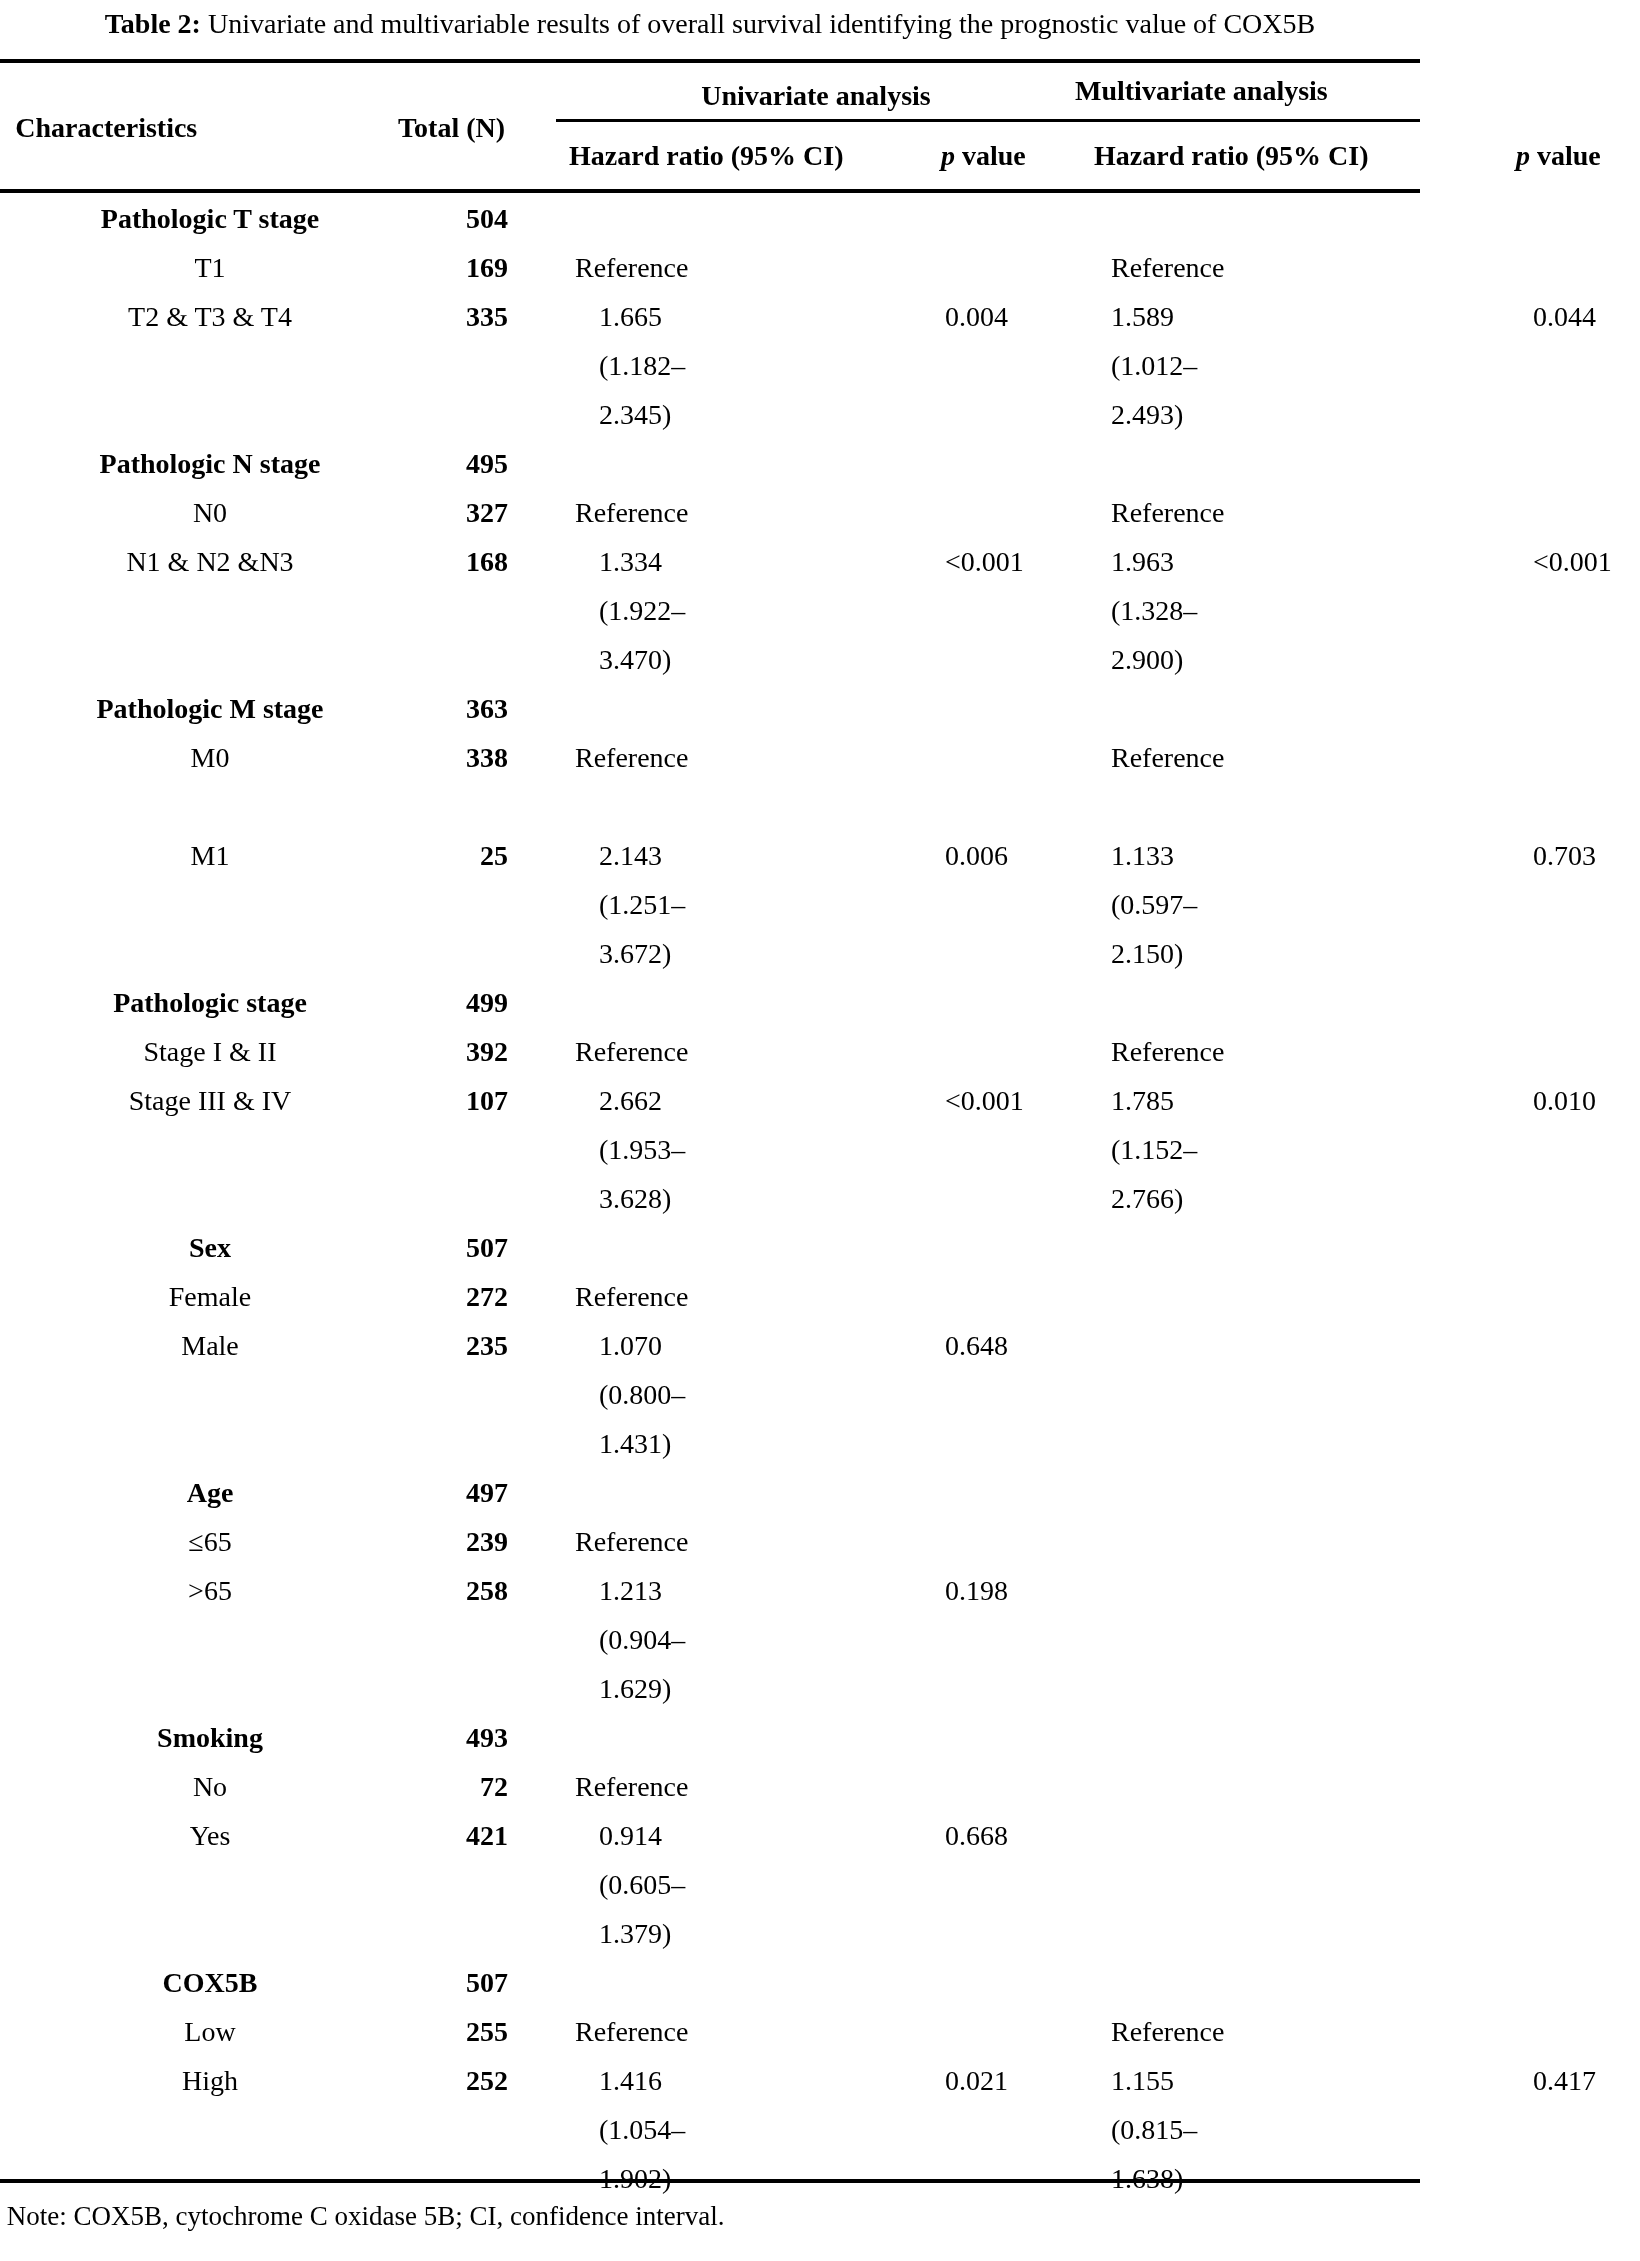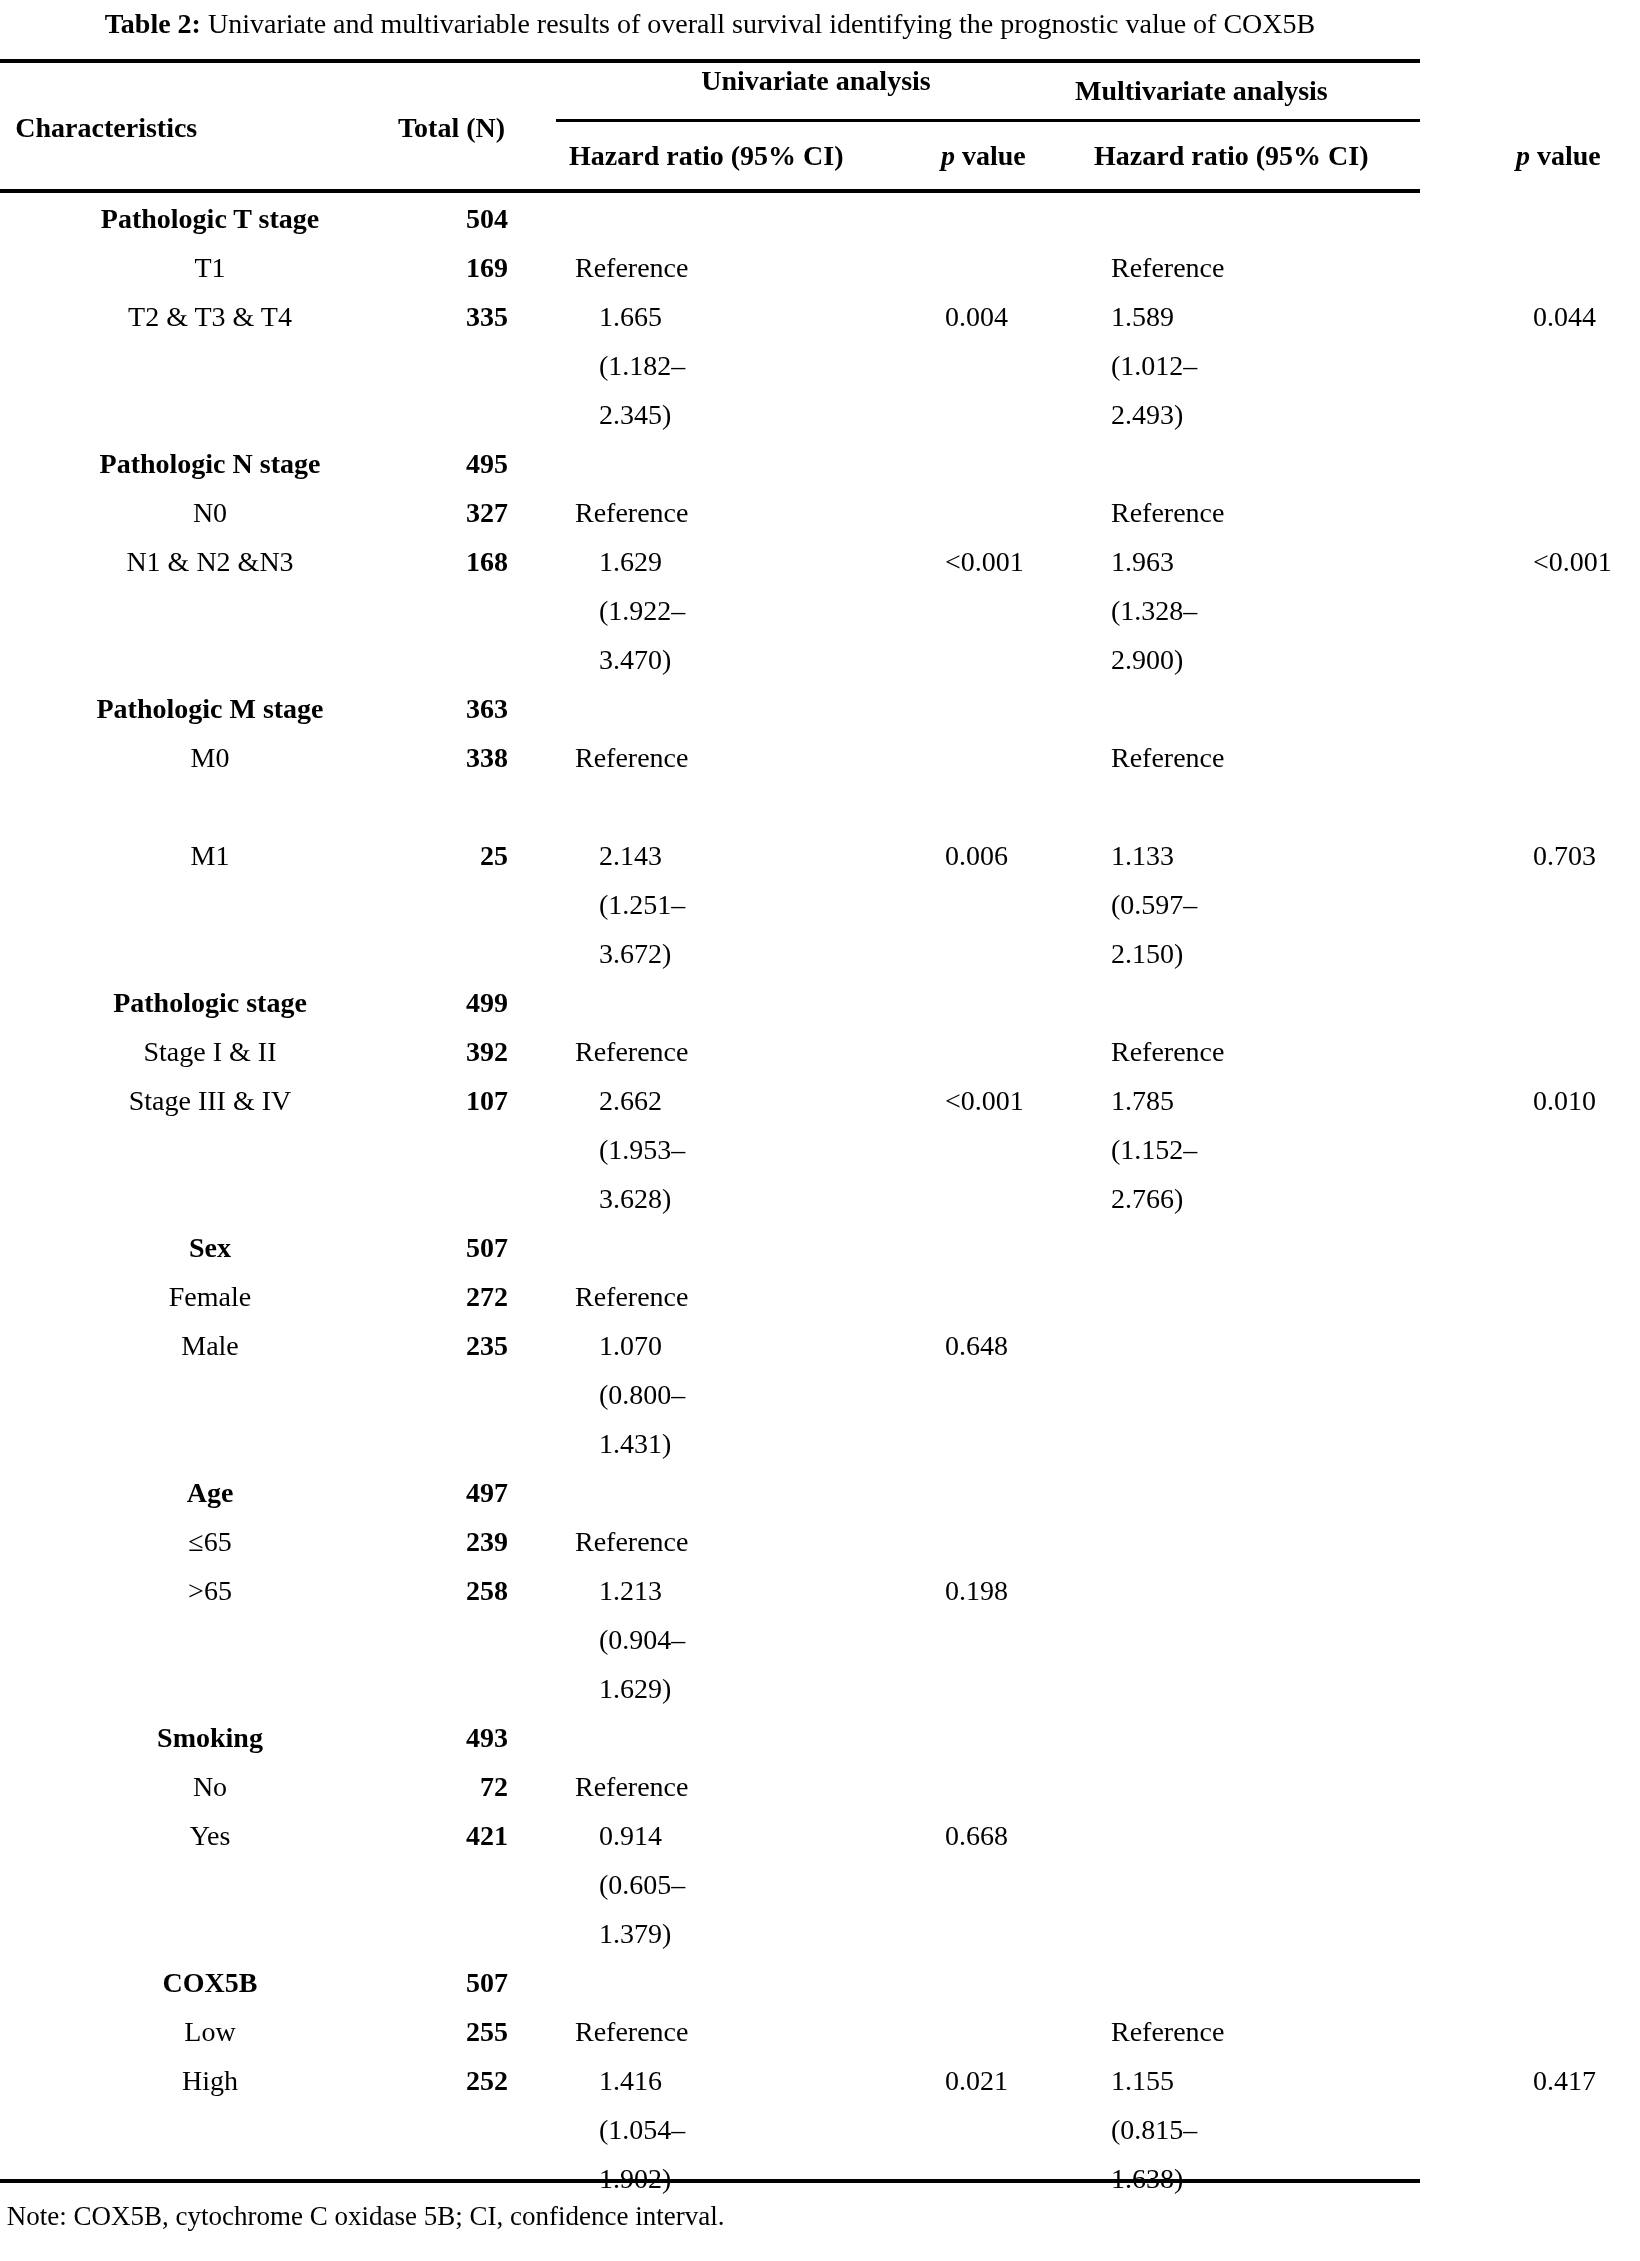--- a/index.html
+++ b/index.html
@@ -75,21 +75,21 @@
   }
   .hdr-cell {
     position: absolute;
     font-weight: bold;
     font-size: 28px;
     line-height: 34px;
     white-space: nowrap;
   }
   .hdr-characteristics { left: 15.3px;  top: 47px; }
   .hdr-total           { left: 398px; top: 47px; }
-  .hdr-uni             { left: 646px; top: 0; width: 340px; text-align: center; }
+  .hdr-uni             { left: 646px; top: 15px; width: 340px; text-align: center; }
   .hdr-multi           { left: 1075px; top: 10.2px; width: 365px; text-align: left; }
   .hdr-hr1             { left: 569px;  top: 75px; }
   .hdr-p1              { left: 941px; top: 75px; }
   .hdr-hr2             { left: 1094px; top: 75px; }
   .hdr-p2              { left: 1516px; top: 75px; }
   .hdr-cell .ital { font-style: italic; font-weight: bold; }
 
   
   .body {
     position: absolute;
@@ -238,21 +238,21 @@
         <div class="cell c-label">N0</div>
         <div class="cell c-total">327</div>
         <div class="cell c-hr1">Reference</div>
         <div class="cell c-p1"></div>
         <div class="cell c-hr2">Reference</div>
         <div class="cell c-p2"></div>
       </div>
       <div class="row">
         <div class="cell c-label">N1 &amp; N2 &amp;N3</div>
         <div class="cell c-total">168</div>
-        <div class="cell c-hr1 num">1.629</div>
+        <div class="cell c-hr1 num">1.334</div>
         <div class="cell c-p1">&lt;0.001</div>
         <div class="cell c-hr2">1.963</div>
         <div class="cell c-p2">&lt;0.001</div>
       </div>
       <div class="row">
         <div class="cell c-label"></div>
         <div class="cell c-total"></div>
         <div class="cell c-hr1 num">(1.922–</div>
         <div class="cell c-p1"></div>
         <div class="cell c-hr2">(1.328–</div>

